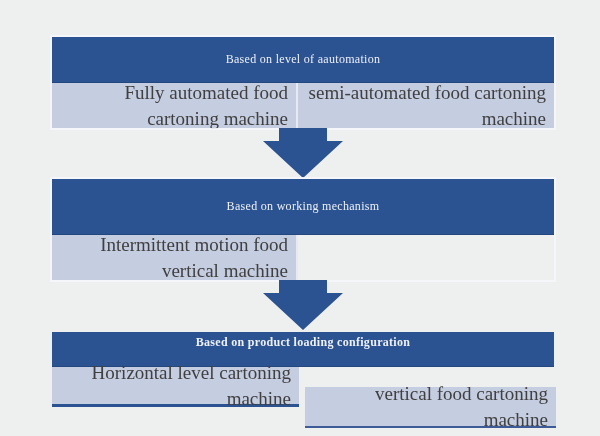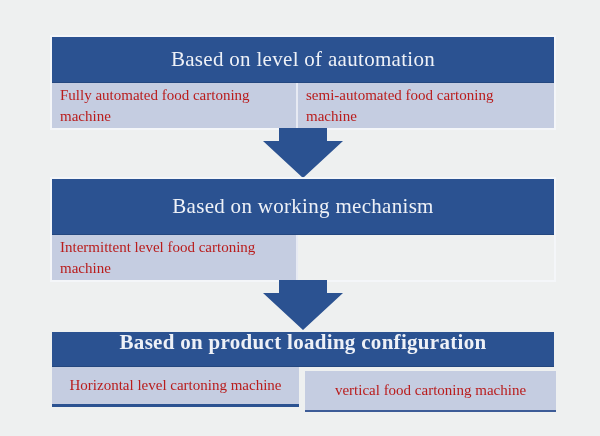--- a/index.html
+++ b/index.html
@@ -21,36 +21,36 @@
     display: flex;
     flex-direction: column;
   }
   .sec { outline: 2px solid rgba(244,246,250,0.9); }
   .hdr {
     background: #2b5291;
     color: #eef1f7;
     display: flex;
     align-items: center;
     justify-content: center;
-    font-size: 21px;
+    font-size: 12px;
     letter-spacing: 0.3px;
     border-bottom: 1px solid #24477f;
   }
   .hdr1 { height: 46px; }
   .hdr2 { height: 56px; }
   .hdr3 { height: 35px; font-weight: bold; padding-bottom: 13px; }
   .row { display: flex; height: 45px; }
   .cell {
     background: #c5cde1;
-    color: #b91c1c;
+    color: #404040;
     display: flex;
     align-items: center;
     justify-content: center;
-    text-align: left;
-    font-size: 15px;
+    text-align: right;
+    font-size: 19px;
     line-height: 1.35;
     padding: 1px 8px;
   }
   .cell-left  { width: 244px; }
   .v-divider  { width: 2px; background: #e7eaf3; }
   .cell-right { flex: 1; }
   .arrow-zone {
     height: 51px;
     display: flex;
     justify-content: center;
@@ -61,21 +61,21 @@
   .arrow-svg polygon { fill: #2b5291; }
   
   .row3 { display: flex; height: 46px; align-items: flex-start; }
   .row3 .cell-h {
     width: 247px; height: 40px;
     border-bottom: 3px solid #2b5291;
   }
   .row3 .gap { width: 6px; height: 43px; }
   .row3 .cell-v {
     flex: 1; height: 41px;
-    margin-top: 4px; margin-right: -2px;
+    margin-top: 20px; margin-right: -2px;
     border-bottom: 2px solid #3d5c97;
   }
 </style>
 </head>
 <body>
 
 <div class="canvas">
   <div class="stack">
 
     <div class="sec">
@@ -89,21 +89,21 @@
 
     <div class="arrow-zone">
       <svg class="arrow-svg" viewBox="0 0 80 50" aria-hidden="true">
         <polygon points="16,0 64,0 64,13 80,13 40,50 0,13 16,13"></polygon>
       </svg>
     </div>
 
     <div class="sec">
       <div class="hdr hdr2">Based on working mechanism</div>
       <div class="row">
-        <div class="cell cell-left">Intermittent level food cartoning machine</div>
+        <div class="cell cell-left">Intermittent motion food vertical machine</div>
         <div class="v-divider"></div>
       </div>
     </div>
 
     <div class="arrow-zone second">
       <svg class="arrow-svg" viewBox="0 0 80 50" aria-hidden="true">
         <polygon points="16,0 64,0 64,13 80,13 40,50 0,13 16,13"></polygon>
       </svg>
     </div>
 

